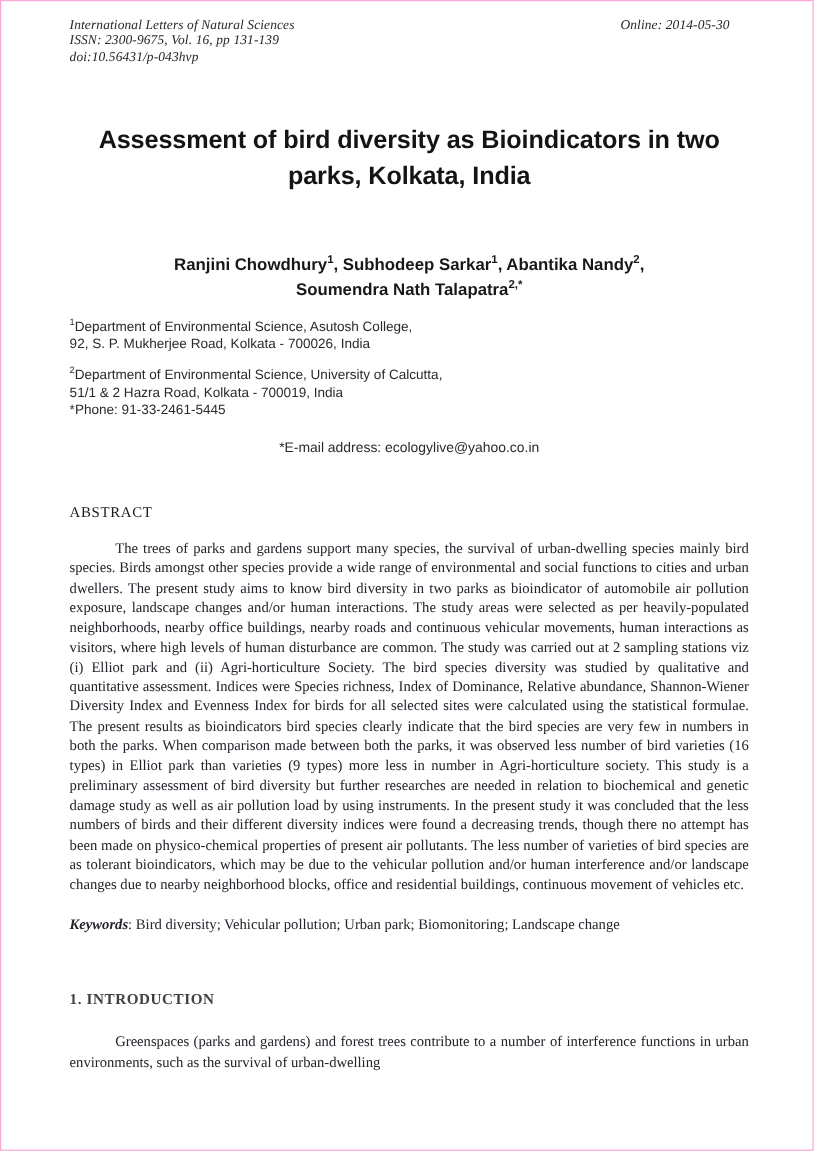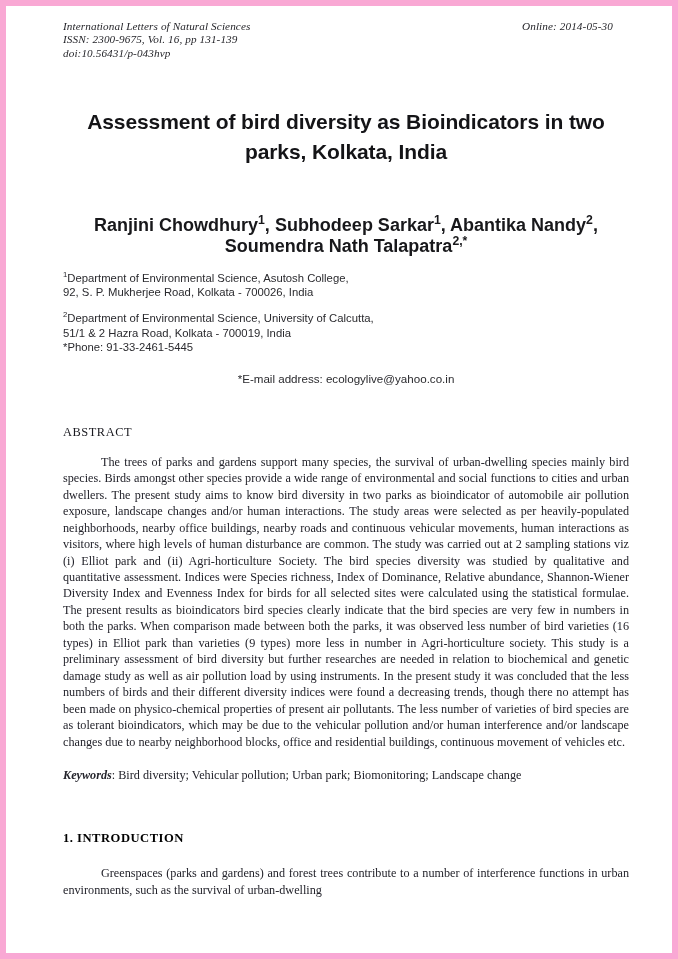--- a/index.html
+++ b/index.html
@@ -12,21 +12,21 @@
     height: 959px;
     overflow: hidden;
     font-family: "Liberation Serif", serif;
   }
   .page {
     position: relative;
     width: 678px;
     height: 959px;
     background: #ffffff;
     box-sizing: border-box;
-    border: 6px solid #f9a8d4;
+    border: 1px solid #f9a8d4;
   }
   .content {
     position: absolute;
     left: 57px;
     top: 14px;
     width: 566px;
   }
 
   
   .journal-header {
@@ -60,21 +60,21 @@
     color: #141417;
     padding: 0 14px;
     letter-spacing: -0.1px;
   }
 
   
   .authors {
     margin-top: 48px;
     font-family: "Liberation Sans", sans-serif;
     font-weight: bold;
-    font-size: 18px;
+    font-size: 14px;
     line-height: 21px;
     text-align: center;
     color: #18181b;
   }
   .authors sup, .affil sup {
     font-size: 0.68em;
     vertical-align: super;
     line-height: 0;
     font-weight: bold;
   }
@@ -131,21 +131,21 @@
     font-style: italic;
   }
 
   
   .section-heading {
     margin-top: 48px;
     font-family: "Liberation Serif", serif;
     font-weight: bold;
     font-size: 12.6px;
     letter-spacing: .5px;
-    color: #000000;
+    color: #404040;
   }
   .intro-body {
     margin-top: 19px;
     font-family: "Liberation Serif", serif;
     font-size: 12.2px;
     line-height: 16.45px;
     text-align: justify;
     text-indent: 38px;
     color: #23232b;
   }

